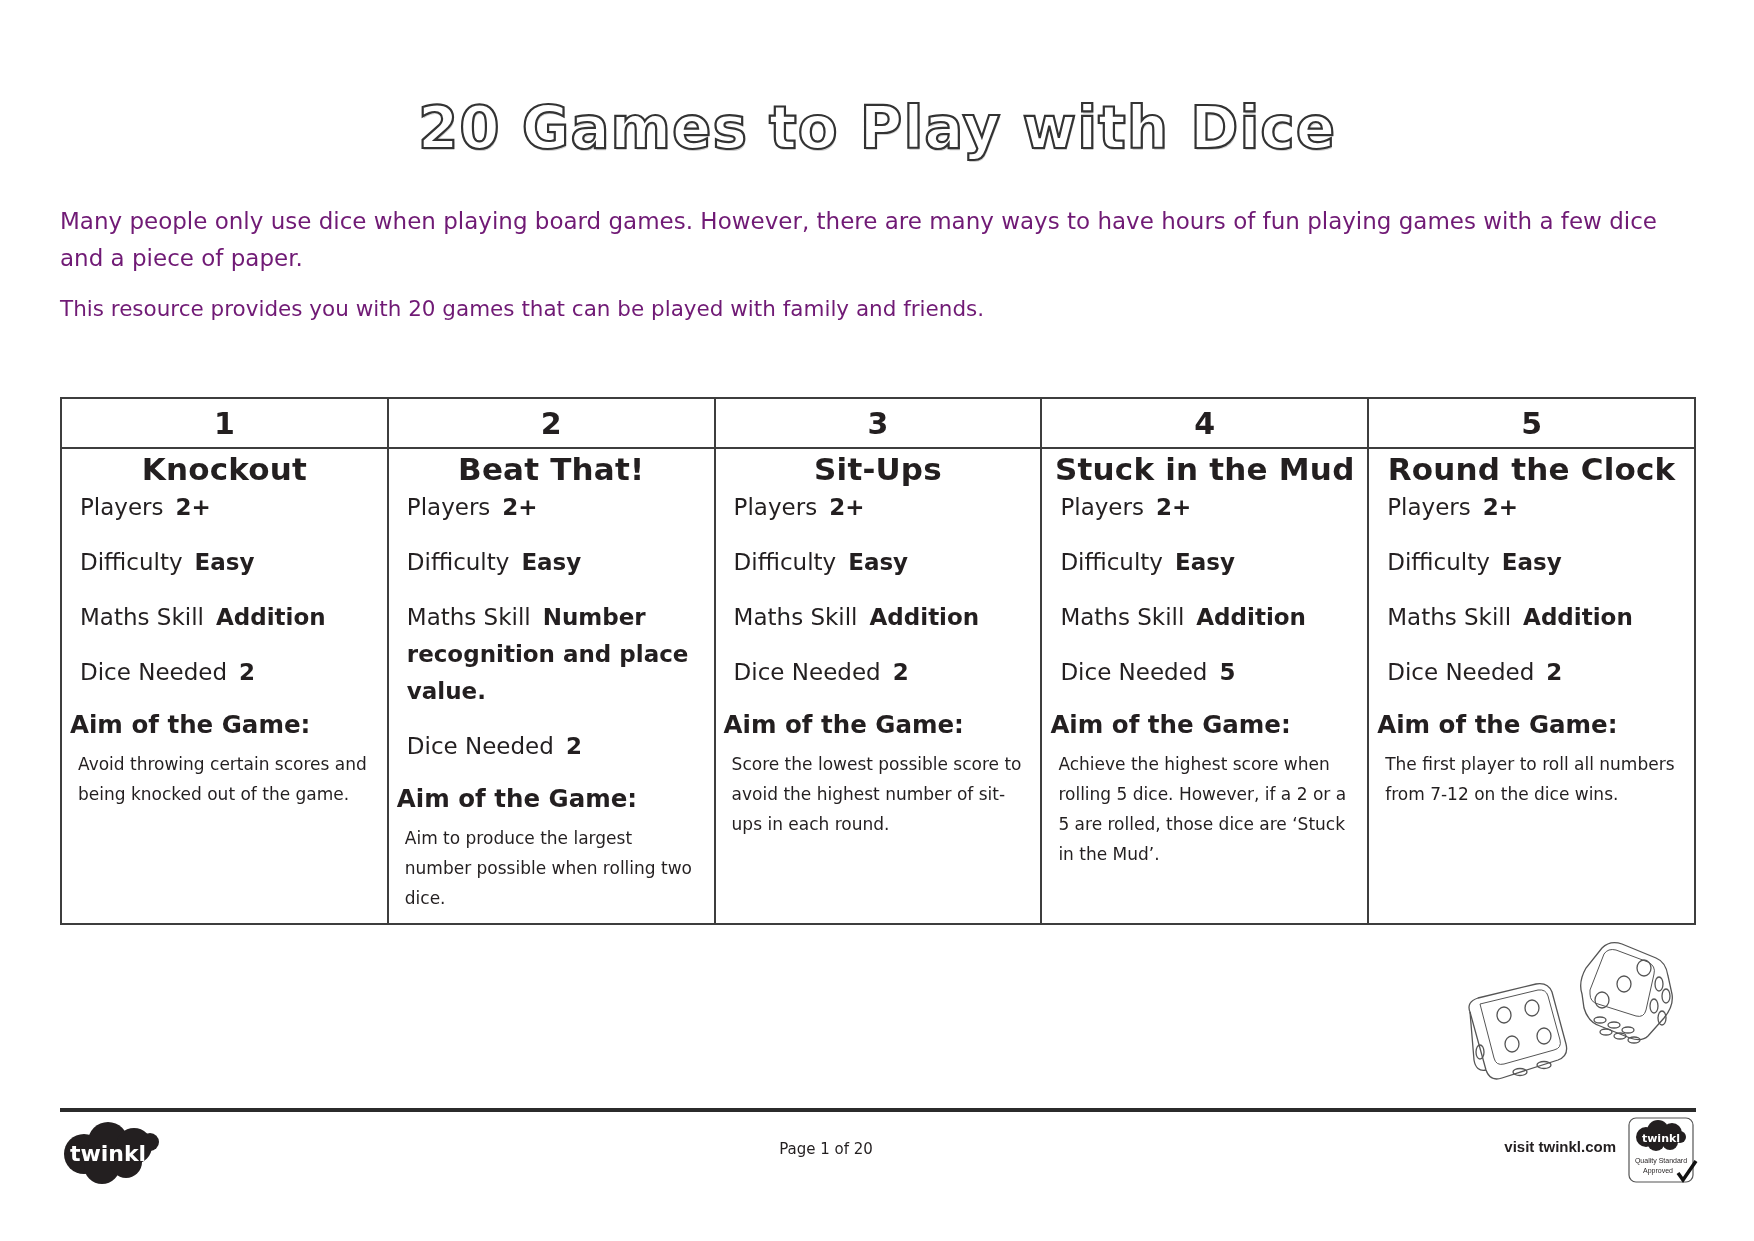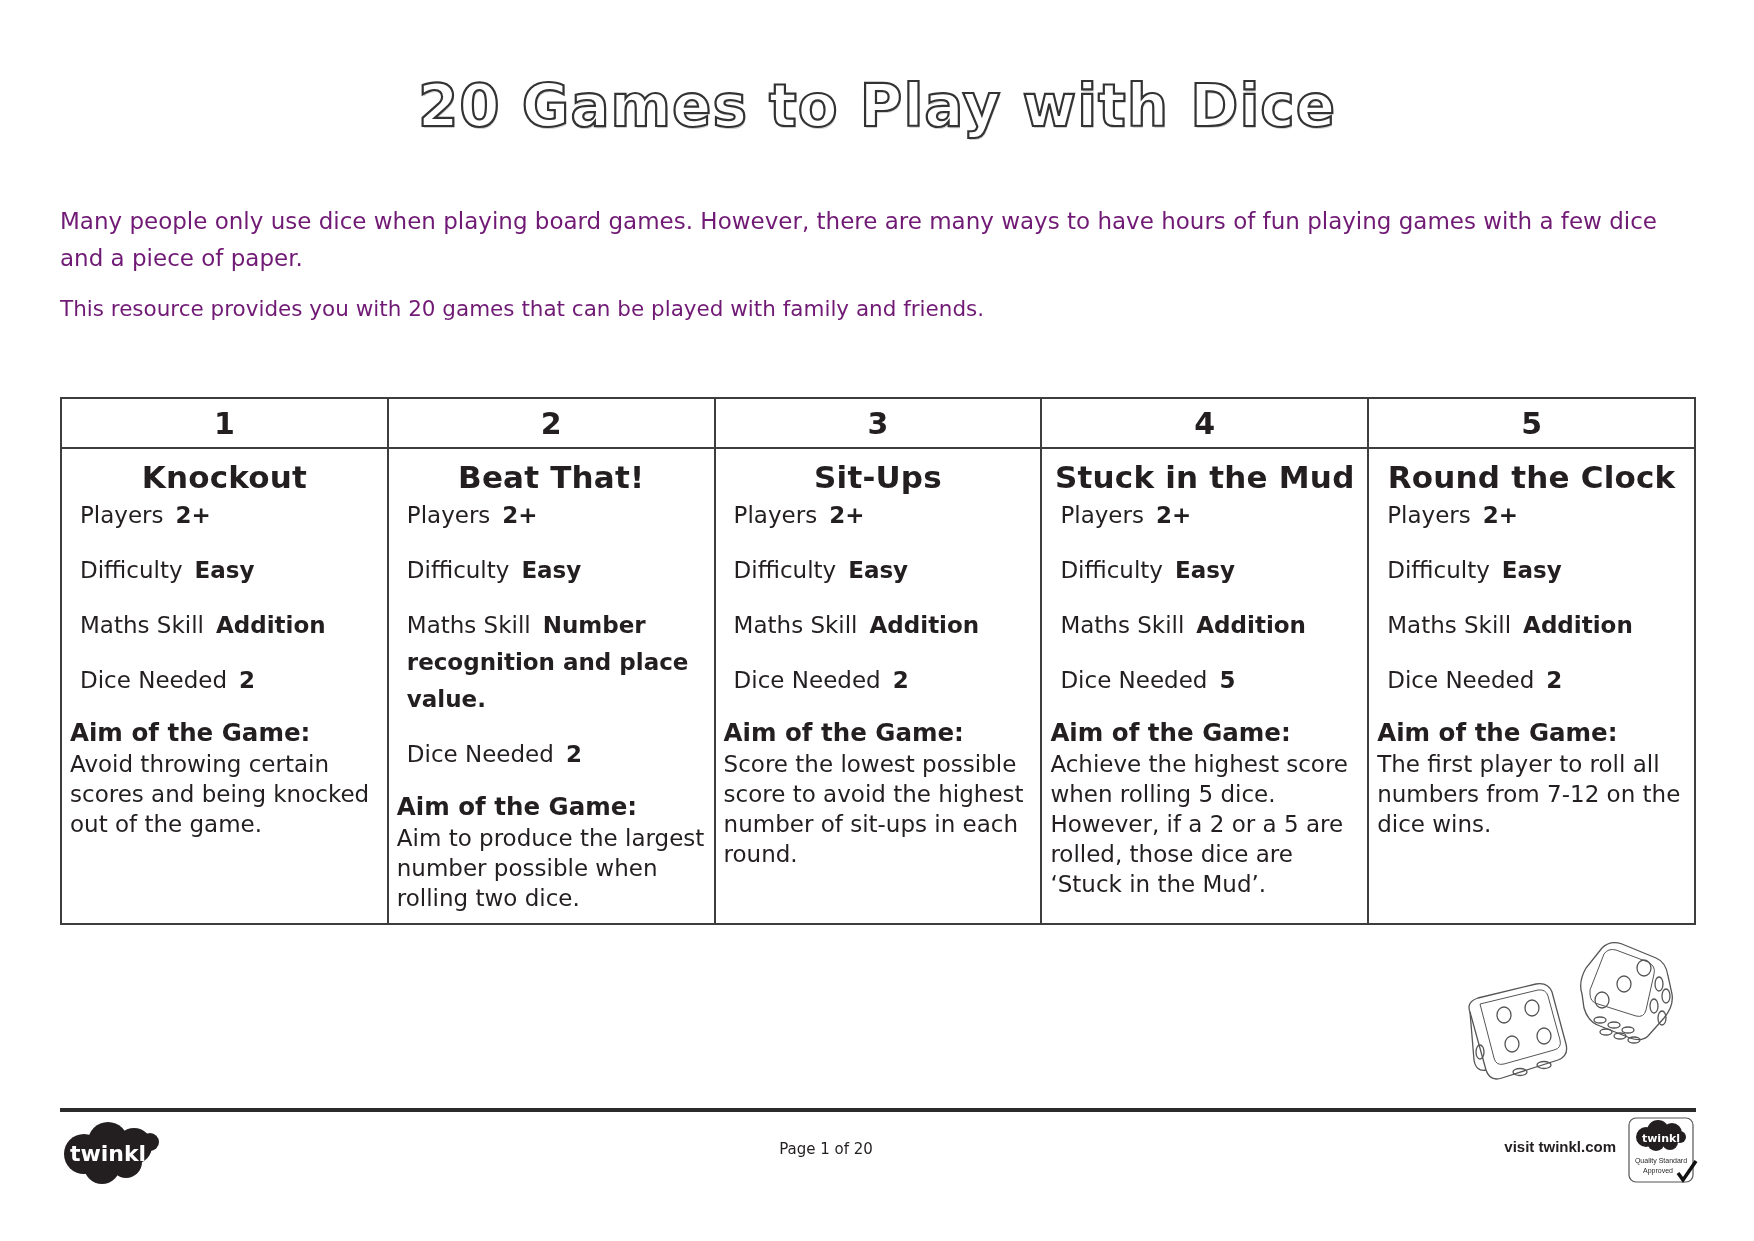--- a/index.html
+++ b/index.html
@@ -1,21 +1,21 @@
 <!DOCTYPE html>
 <html><head>
 <meta charset="utf-8">
 <style>
   html, body { margin: 0; padding: 0; background: #ffffff; }
   body {
     width: 1754px; height: 1241px; position: relative; overflow: hidden;
     font-family: "DejaVu Sans", sans-serif; color: #231f20;
   }
   .title {
-    position: absolute; left: 0; top: 72px; width: 1754px; text-align: center;
+    position: absolute; left: 0; top: 94px; width: 1754px; text-align: center;
     font-family: "DejaVu Sans", sans-serif; font-weight: bold; font-size: 58px;
     color: #ffffff; letter-spacing: 1px;
     -webkit-text-stroke: 2.2px #333333;
     text-shadow: 1px 2px 0 #cfcfcf;
   }
   .intro {
     position: absolute; left: 60px; width: 1640px;
     font-family: "DejaVu Sans", sans-serif; font-size: 23px; line-height: 37px;
     color: #701a75; margin: 0;
   }
@@ -26,31 +26,31 @@
     position: absolute; left: 60px; top: 397px; width: 1636px; height: 528px;
     border-collapse: collapse; table-layout: fixed;
   }
   table.games td, table.games th {
     border: 2px solid #3d3d3d; vertical-align: top; padding: 0;
   }
   table.games th {
     height: 48px; font-weight: bold; font-size: 30px; text-align: center;
     vertical-align: middle; font-family: "DejaVu Sans", sans-serif;
   }
-  .cell { padding: 8px 8px 0 8px; }
+  .cell { padding: 0 8px 0 8px; }
   .game-name {
     text-align: center; font-weight: bold; font-size: 31px; line-height: 40px;
     margin: 0 0 0 0; white-space: nowrap; letter-spacing: 0.2px;
   }
   .row { font-size: 23px; line-height: 37px; margin: 0 0 18px 10px; }
   .row .lbl { font-weight: normal; }
   .row .val { font-weight: bold; margin-left: 12px; }
   .row.wrap { margin-bottom: 18px; }
   .aim-head { font-weight: bold; font-size: 24.5px; line-height: 32px; margin: 0; }
-  .aim-text { font-size: 23px; line-height: 30px; margin: 0; }
+  .aim-text { font-size: 17px; line-height: 30px; margin: 8px; }
 
   .dice-art { position: absolute; left: 1452px; top: 932px; width: 228px; height: 162px; }
 
   .footer-rule {
     position: absolute; left: 60px; top: 1108px; width: 1636px; height: 4px; background: #2b2b2b;
   }
   .logo { position: absolute; left: 58px; top: 1118px; width: 102px; height: 68px; }
   .page-num {
     position: absolute; left: 0; width: 1652px; top: 1140px; text-align: center;
     font-size: 15px; color: #231f20; font-family: "DejaVu Sans", sans-serif;

